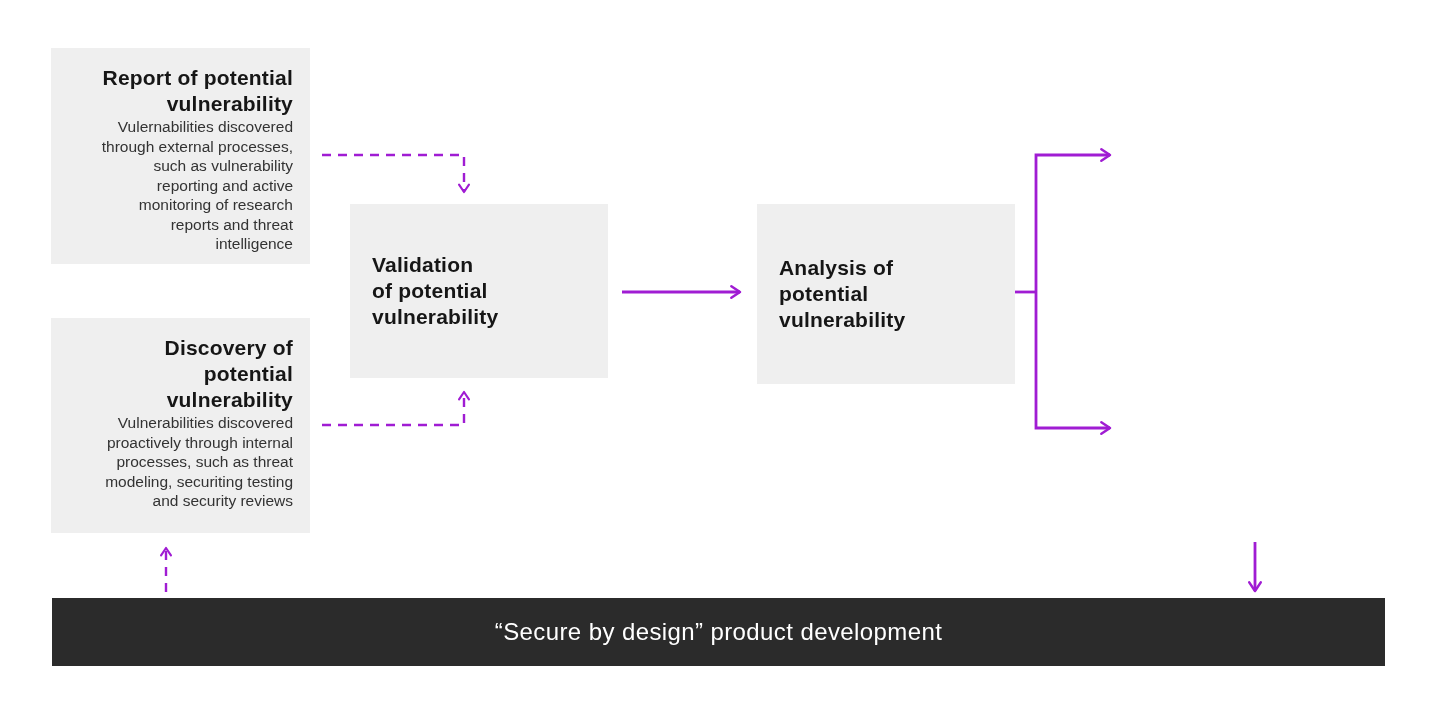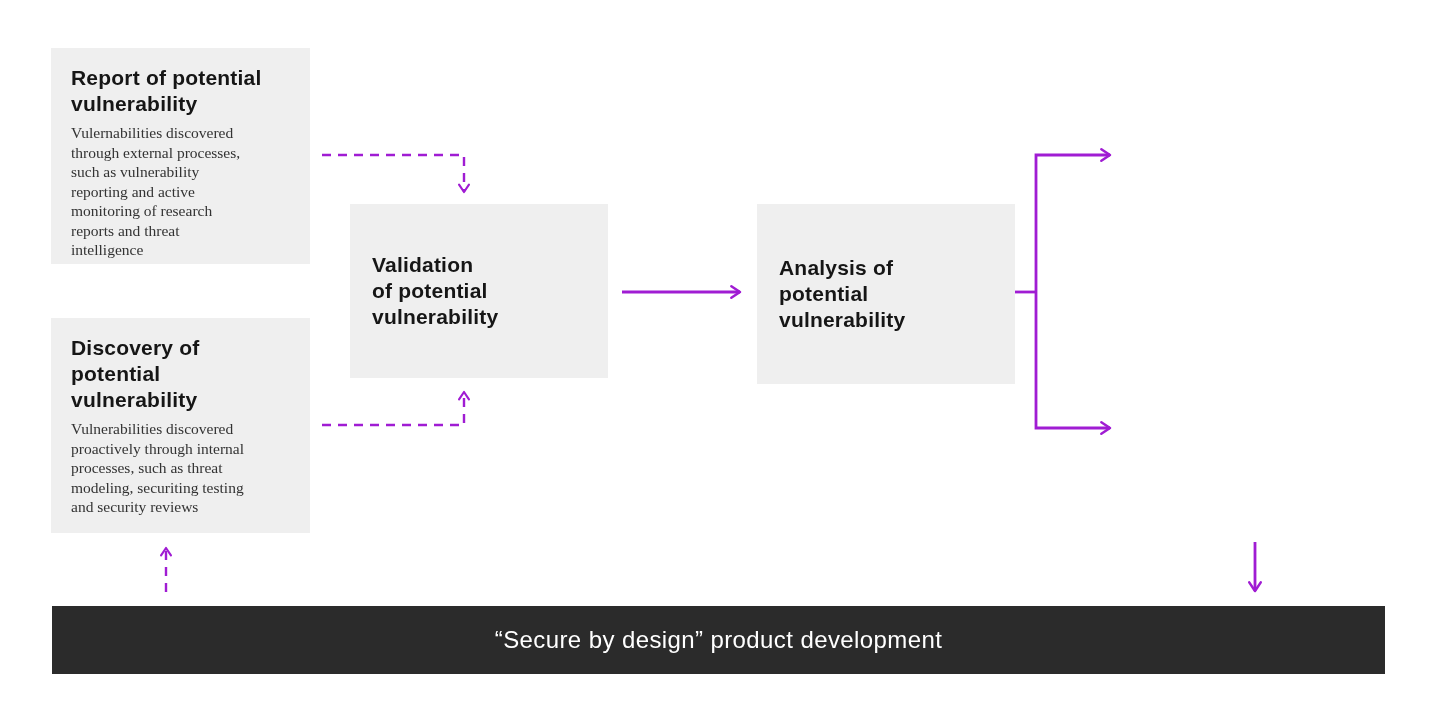--- a/index.html
+++ b/index.html
@@ -26,28 +26,26 @@
   }
   .box .title {
     font-weight: 700;
     font-size: 21px;
     line-height: 26px;
     letter-spacing: 0.2px;
     color: var(--title-text);
     white-space: pre-line;
   }
   .box .body {
-    margin-top: 6px;
     font-size: 15.5px;
     line-height: 19.5px;
     color: var(--body-text);
     white-space: pre-line;
-    font-family: Liberation Serif, serif;
   }
-  .box.padded { padding: 17px 17px 0 20px; }
+  .box.padded { padding: 17px 17px 0 20px; text-align: right; }
   .box.centered {
     display: flex;
     align-items: center;
     padding-left: 22px;
   }
   #box-report        { left: 51px;   top: 48px;  width: 259px; height: 216px; }
   #box-discovery     { left: 51px;   top: 318px; width: 259px; height: 215px; }
   #box-validation    { left: 350px;  top: 204px; width: 258px; height: 174px; }
   #box-analysis      { left: 757px;  top: 204px; width: 258px; height: 180px; }
   #box-communication { left: 1126px; top: 48px;  width: 259px; height: 216px; }
@@ -56,21 +54,20 @@
     position: absolute;
     left: 52px; top: 598px;
     width: 1333px; height: 68px;
     background: var(--bar-bg);
     color: var(--bar-text);
     display: flex;
     align-items: center;
     justify-content: center;
     font-size: 24px;
     letter-spacing: 0.4px;
-    margin-top: 8px;
   }
   #arrows {
     position: absolute;
     left: 0; top: 0;
     width: 1430px; height: 715px;
     pointer-events: none;
   }
   .edge {
     fill: none;
     stroke: var(--accent);

